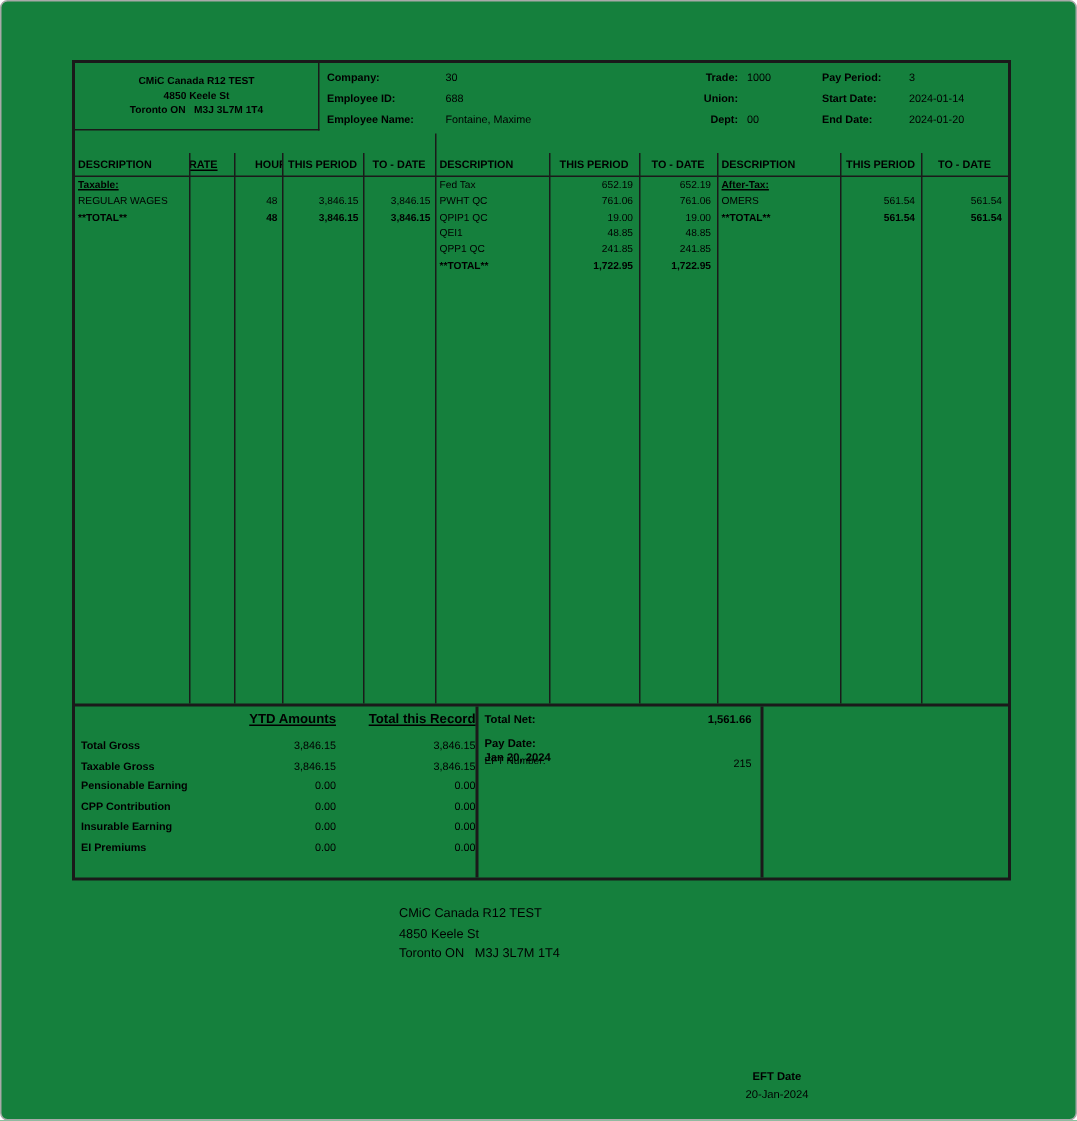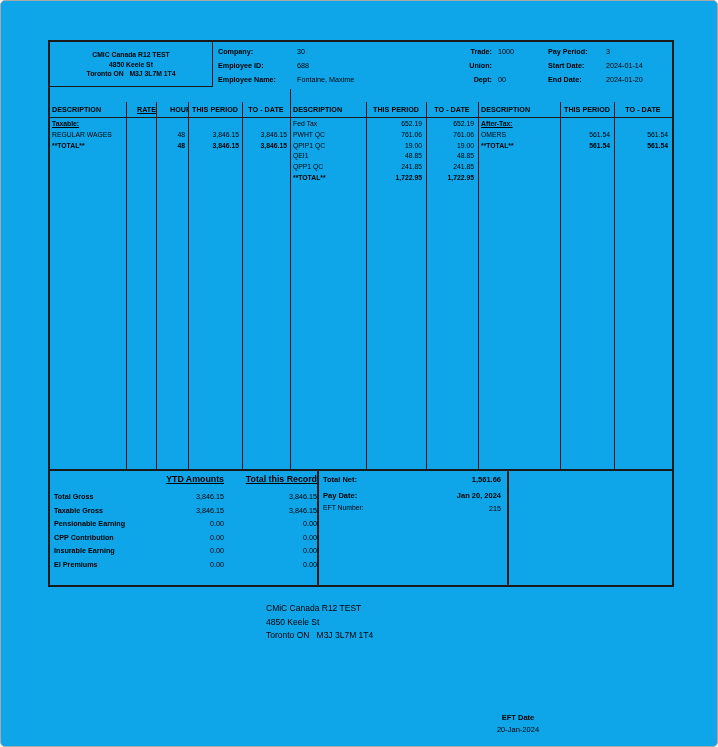--- a/index.html
+++ b/index.html
@@ -1,20 +1,20 @@
 <!DOCTYPE html>
 <html><head>
 <meta charset="utf-8">
 <style>
   * { box-sizing: border-box; margin: 0; padding: 0; }
   body { background: #fff; font-family: "Liberation Sans", sans-serif; color: #000; }
   .page {
     position: relative; width: 718px; height: 747px;
     border: 1px solid #a9a9a9; border-radius: 5px;
-    background: #0ea5e9; overflow: hidden;
+    background: #15803d; overflow: hidden;
   }
   .table-outer {
     position: absolute; left: 47px; top: 39px; width: 626px; height: 547px;
     border: 2px solid #1a1a1a;
   }
   
   .addr-box {
     position: absolute; left: 0; top: 0; width: 163px; height: 45px;
     border-right: 1px solid #1a1a1a; border-bottom: 1px solid #1a1a1a;
     text-align: center; font-weight: bold; font-size: 6.8px; line-height: 9.5px;
@@ -33,21 +33,21 @@
   .band-earn { width: 240px; }
   .band-ded { flex: 1; }
   
   .col-header {
     position: absolute; left: 0; top: 60px; width: 622px; height: 16px;
     border-bottom: 1px solid #1a1a1a; display: flex;
     font-weight: bold; font-size: 7.2px; line-height: 15px; white-space: nowrap;
   }
   .h-c { overflow: hidden; }
   .w-edesc { width: 76px; padding-left: 2px; }
-  .w-erate { width: 30px; text-align: right; text-decoration: underline; }
+  .w-erate { width: 30px; text-align: left; text-decoration: underline; }
   .w-ehours { width: 32px; text-align: center; padding-left: 14px; }
   .w-etp { width: 54px; text-align: center; }
   .w-etd { width: 48px; text-align: center; }
   .w-dldesc { width: 76px; padding-left: 3px; }
   .w-dltp { width: 60px; text-align: center; }
   .w-dltd { width: 52px; text-align: center; }
   .w-drdesc { width: 82px; padding-left: 3px; }
   .w-drtp { width: 54px; text-align: center; }
   .w-drtd { width: 58px; text-align: center; }
   
@@ -84,21 +84,21 @@
   .sum-headers { position: absolute; top: 3px; left: 0; width: 267px; display: flex; font-weight: bold; font-size: 8.8px; }
   .sh-ytd { width: 174px; text-align: right; text-decoration: underline; }
   .sh-rec { width: 93px; text-align: right; text-decoration: underline; }
   .sum-rows { position: absolute; top: 19px; left: 0; width: 267px; font-size: 7.2px; }
   .srow { display: flex; height: 13.5px; align-items: center; white-space: nowrap; }
   .s-label { width: 110px; padding-left: 4px; font-weight: bold; }
   .s-ytd { width: 64px; text-align: right; }
   .s-rec { width: 93px; text-align: right; }
   .net-row { position: absolute; left: 4px; right: 6px; display: flex; justify-content: space-between; font-size: 7.5px; font-weight: bold; white-space: nowrap; }
   .net-row.r1 { top: 4px; }
-  .net-row.r2 { top: 20px; }
+  .net-row.r2 { top: 20px; flex-direction: column; }
   .net-row.r3 { top: 33px; font-weight: normal; font-size: 6.8px; }
   
   .footer-address { position: absolute; left: 265px; top: 601px; font-size: 8.5px; line-height: 13.5px; white-space: nowrap; }
   .eft-block { position: absolute; left: 455px; top: 712px; width: 124px; text-align: center; font-size: 7.5px; }
   .eft-label { font-weight: bold; }
   .eft-value { margin-top: 3px; }
 </style>
 </head>
 <body>
 

